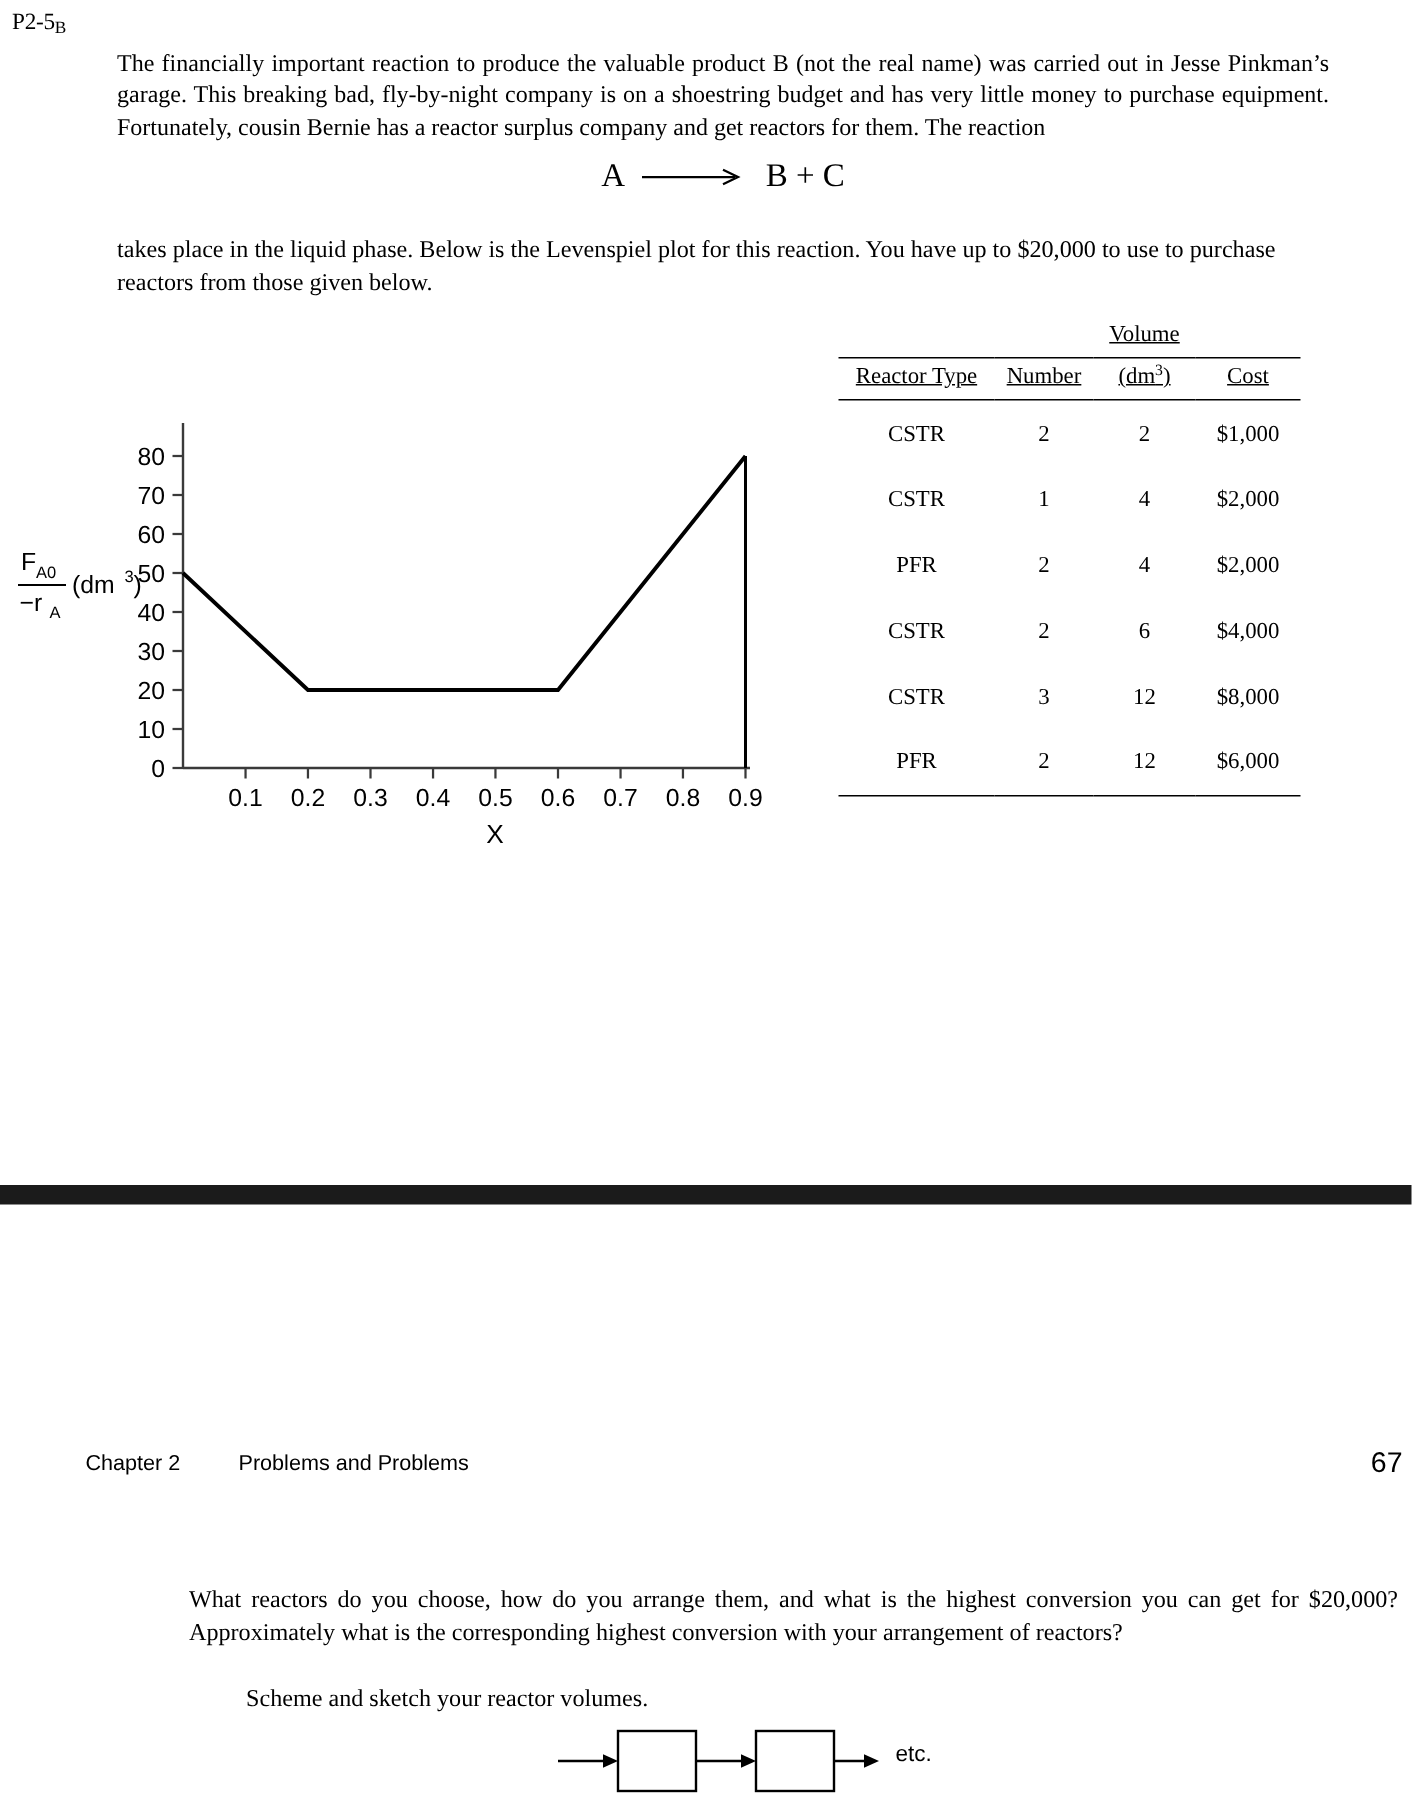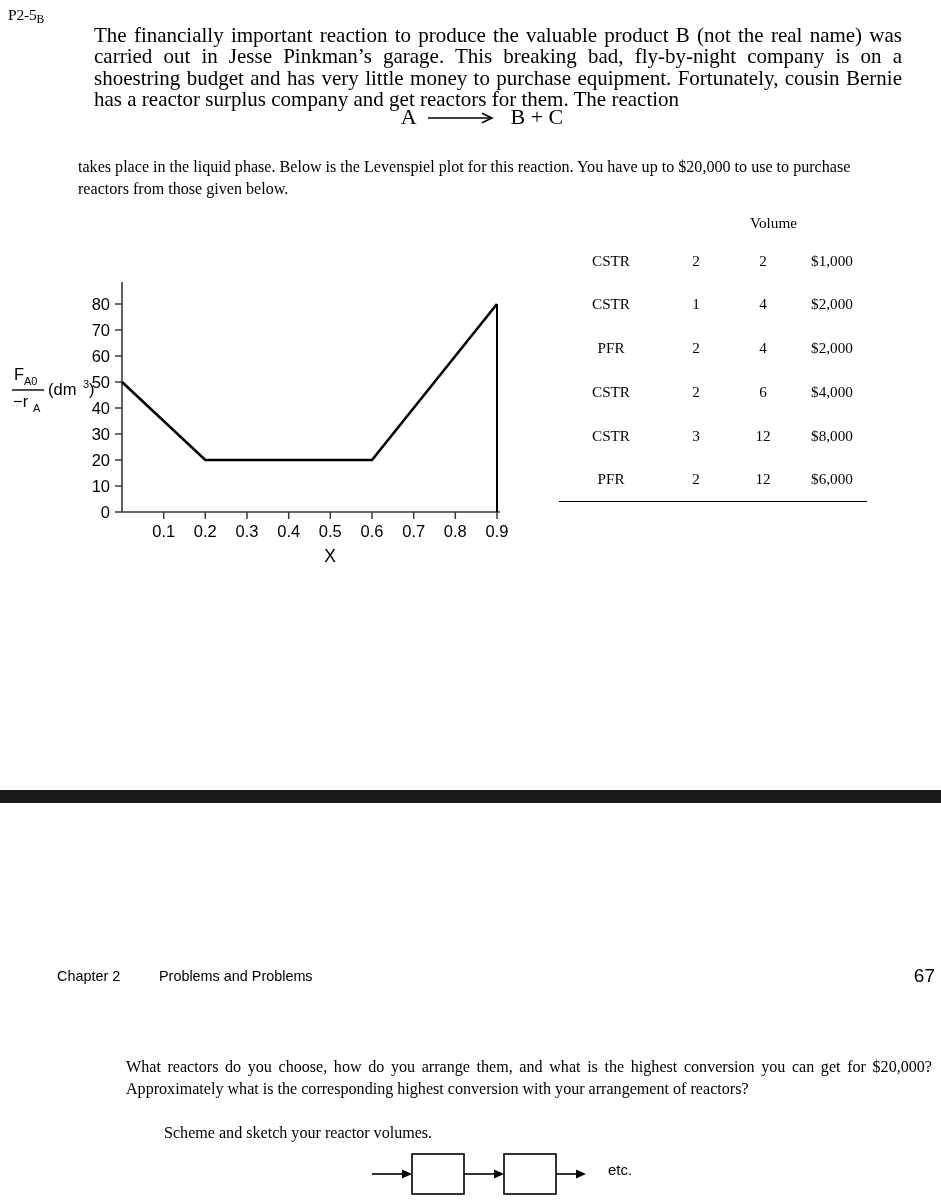--- a/index.html
+++ b/index.html
@@ -32,27 +32,26 @@
     font-size: 15.5px;
     letter-spacing: -0.2px;
   }
   #problem-number .sub {
     font-size: 11.5px;
     vertical-align: -3px;
   }
   #problem-para {
     position: absolute;
     left: 78px;
-    top: 4px;
+    top: 16px;
     width: 808px;
-    font-size: 21px;
+    font-size: 16px;
     line-height: 21.3px;
     text-align: justify;
     text-align-last: left;
-    margin-left: 16px;
   }
   #reaction-equation {
     position: absolute;
     left: 78px;
     top: 104px;
     width: 808px;
     text-align: center;
     font-size: 22px;
   }
   #reaction-equation .arrow-wrap {
@@ -96,22 +95,23 @@
   }
   table#reactor-table {
     border-collapse: collapse;
     width: 308px;
     font-size: 15.2px;
   }
   table#reactor-table thead th {
     font-weight: normal;
     padding: 0 0 7px 0;
     vertical-align: bottom;
-    text-align: right;
+    text-align: center;
     line-height: 17px;
+    text-decoration: underline;
   }
   table#reactor-table thead tr.head-row th {
     border-top: 1.6px solid #000;
     border-bottom: 1.6px solid #000;
   }
   table#reactor-table tbody td {
     text-align: center;
     padding: 13.5px 0 13.3px 0;
     line-height: 17px;
   }
@@ -186,21 +186,21 @@
   #reactor-scheme {
     position: absolute;
     left: 368px;
     top: 1148px;
     width: 280px;
     height: 52px;
   }
   #reactor-scheme svg { display: block; }
   #reactor-scheme .etc-label {
     position: absolute;
-    left: 240px;
+    left: 229px;
     top: 13px;
     font-family: "Liberation Sans", sans-serif;
     font-size: 15px;
   }
 </style>
 </head>
 <body>
 
 <div id="problem-block">
 
@@ -299,20 +299,26 @@
 
 <div id="reactor-table-wrap">
   <table id="reactor-table">
     <thead>
       <tr>
         <th class="col-type head-top-pad"></th>
         <th class="col-number head-top-pad"></th>
         <th class="col-volume head-top-pad">Volume</th>
         <th class="col-cost head-top-pad"></th>
       </tr>
+      <tr class="head-row">
+        <th class="col-type">Reactor Type</th>
+        <th class="col-number">Number</th>
+        <th class="col-volume"><span>(dm</span><sup class="sup">3</sup><span>)</span></th>
+        <th class="col-cost">Cost</th>
+      </tr>
     </thead>
     <tbody id="reactor-table-body">
 
     <tr>
           <td class="col-type">CSTR</td>
           <td class="col-number">2</td>
           <td class="col-volume">2</td>
           <td class="col-cost">$1,000</td>
         </tr>
         <tr>

